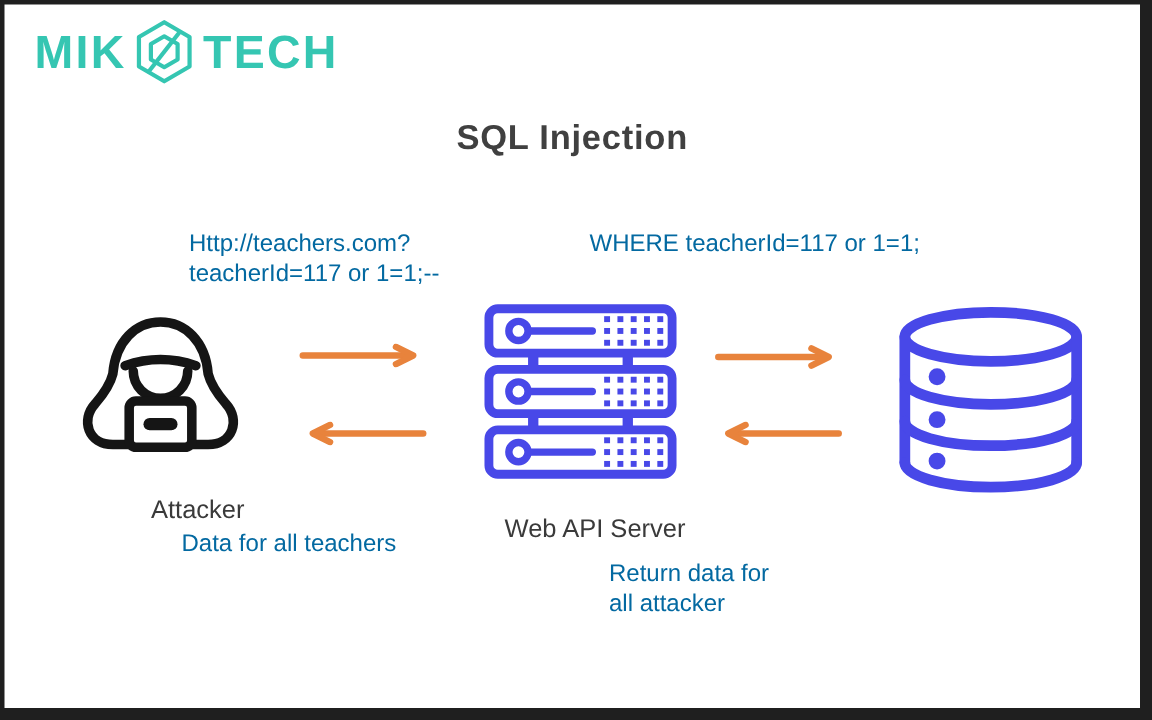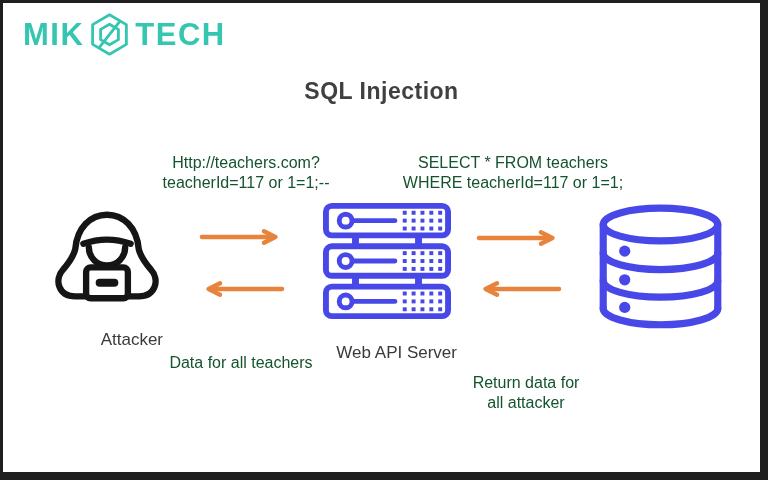--- a/index.html
+++ b/index.html
@@ -44,25 +44,25 @@
     font-size: 23px;
     font-weight: 800;
     letter-spacing: 0.5px;
     color: #404040;
   }
 
   
   .annot {
     position: absolute;
     width: 240px;
-    text-align: center;
+    text-align: left;
     font-size: 16px;
     font-weight: 500;
     line-height: 20px;
-    color: #14532d;
+    color: #0369a1;
   }
   .annot-request { left: 123px; top: 150px; }
   .annot-query   { left: 390px; top: 150px; width: 240px; }
   .annot-resp-left  { left: 118px; top: 350px; }
   .annot-resp-right { left: 403px; top: 370px; }
 
   
   .node-icon { position: absolute; }
   .attacker-icon { left: 45px;  top: 197px; width: 118px; height: 122px; }
   .server-icon   { left: 319px; top: 198px; width: 130px; height: 122px; }
@@ -104,21 +104,20 @@
     </div>
 
     <div class="title">SQL Injection</div>
 
     <div class="annot annot-request">
       <div>Http://teachers.com?</div>
       <div>teacherId=117 or 1=1;--</div>
     </div>
 
     <div class="annot annot-query">
-      <div>SELECT * FROM teachers</div>
       <div>WHERE teacherId=117 or 1=1;</div>
     </div>
 
     <div class="node-icon attacker-icon">
       <svg viewBox="0 0 130 130" width="118" height="122" fill="none" stroke="#151515" stroke-width="7" stroke-linecap="round" stroke-linejoin="round">
         <path d="M 30 104 C 12 104 6 86 17 74 C 23 67 28 60 30 52 C 32 28 47 14 65 14 C 83 14 98 28 100 52 C 102 60 107 67 113 74 C 124 86 118 104 100 104 Z"></path>
         <path d="M 39 46 Q 65 37 91 46"></path>
         <path d="M 45 50 A 20 20 0 0 0 85 50"></path>
         <rect x="42" y="72" width="46" height="34" rx="5" fill="#ffffff"></rect>
         <line x1="57" y1="89" x2="73" y2="89" stroke-width="9"></line>

